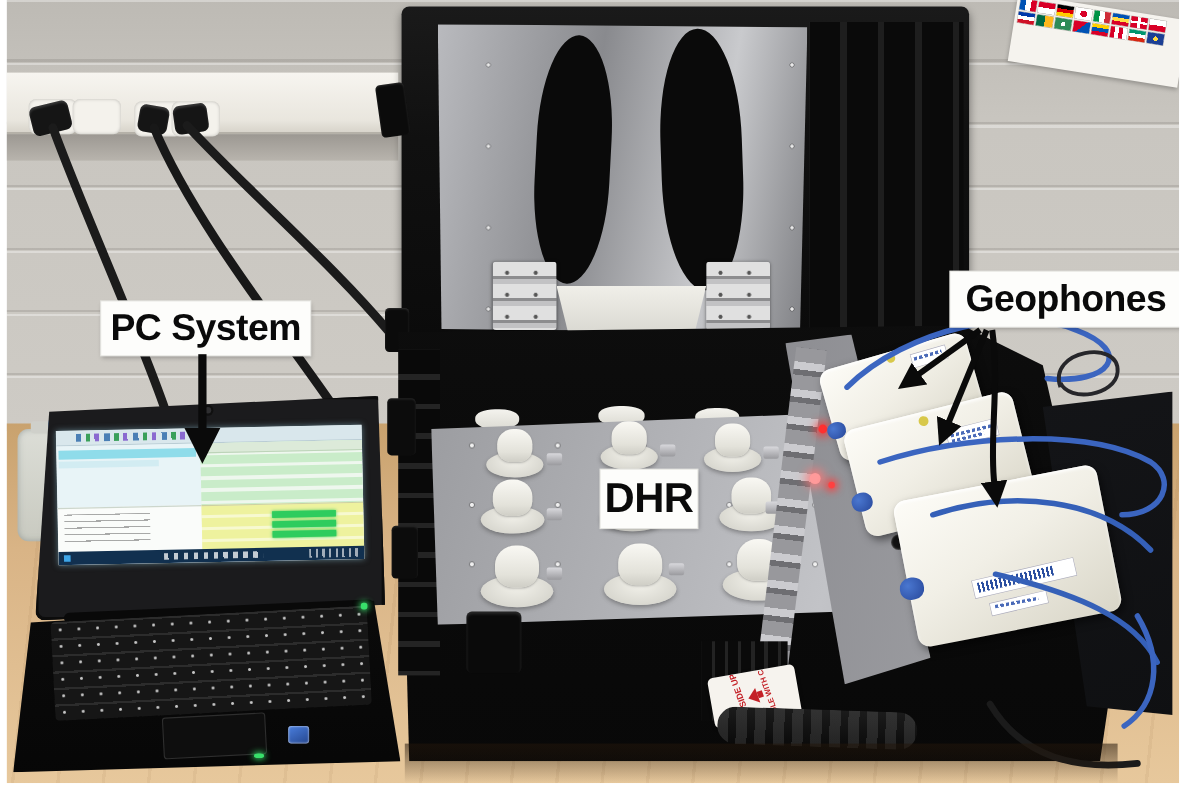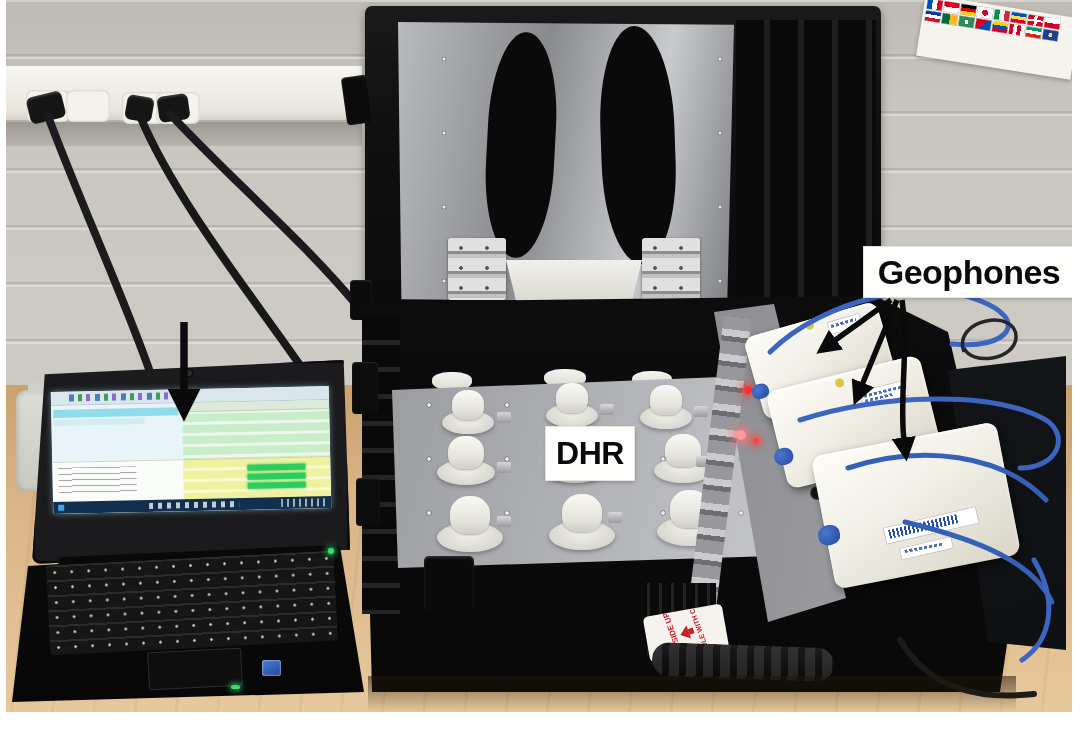--- a/index.html
+++ b/index.html
@@ -165,21 +165,21 @@
   .stick-stem{width:6px;height:5px;background:#c42127;margin-top:-2px;}
 
   .case-shadow{left:368px;top:676px;width:648px;height:36px;
     background:linear-gradient(180deg,rgba(35,22,10,.55),rgba(35,22,10,0));}
 
   
   .note{position:absolute;background:#fdfdfb;color:#0a0a0a;font-weight:bold;
     display:flex;align-items:center;justify-content:center;
     box-shadow:0 0 0 1px #e4e4e0,1px 2px 4px rgba(0,0,0,.25);letter-spacing:-0.5px;}
   .note-pc{left:92px;top:274px;width:190px;height:49px;font-size:34px;}
-  .note-dhr{left:546px;top:427px;width:88px;height:53px;font-size:32px;}
+  .note-dhr{left:546px;top:427px;width:88px;height:53px;font-size:38px;}
   .note-geo{left:864px;top:247px;width:210px;height:50px;font-size:34px;}
 
   .border-strip{background:#ffffff;}
 </style>
 </head>
 <body>
 
 <div class="photo">
 
   <div class="abs wall"></div>
@@ -380,20 +380,21 @@
     <div class="sticker-inner">
       <span class="stick-line1">THIS SIDE UP</span>
       <span class="stick-arrow"></span>
       <span class="stick-stem"></span>
       <span class="stick-line2">HANDLE WITH CARE</span>
     </div>
   </div>
   <div class="abs handle"></div>
   <div class="abs case-shadow"></div>
 
+  <div class="note note-pc">PC System</div>
   <div class="note note-dhr">DHR</div>
   <div class="note note-geo">Geophones</div>
 
   <svg class="abs" style="left:0;top:0;" width="1080" height="730">
     <defs>
       <marker id="ah" viewBox="0 0 10 10" refX="1" refY="5" markerWidth="4.4" markerHeight="4.4" orient="auto-start-reverse">
         <path d="M0,0 L10,5 L0,10 z" fill="#0a0a0a"></path>
       </marker>
     </defs>
     <line x1="184" y1="322" x2="184" y2="392" stroke="#0a0a0a" stroke-width="7.5" marker-end="url(#ah)"></line>

